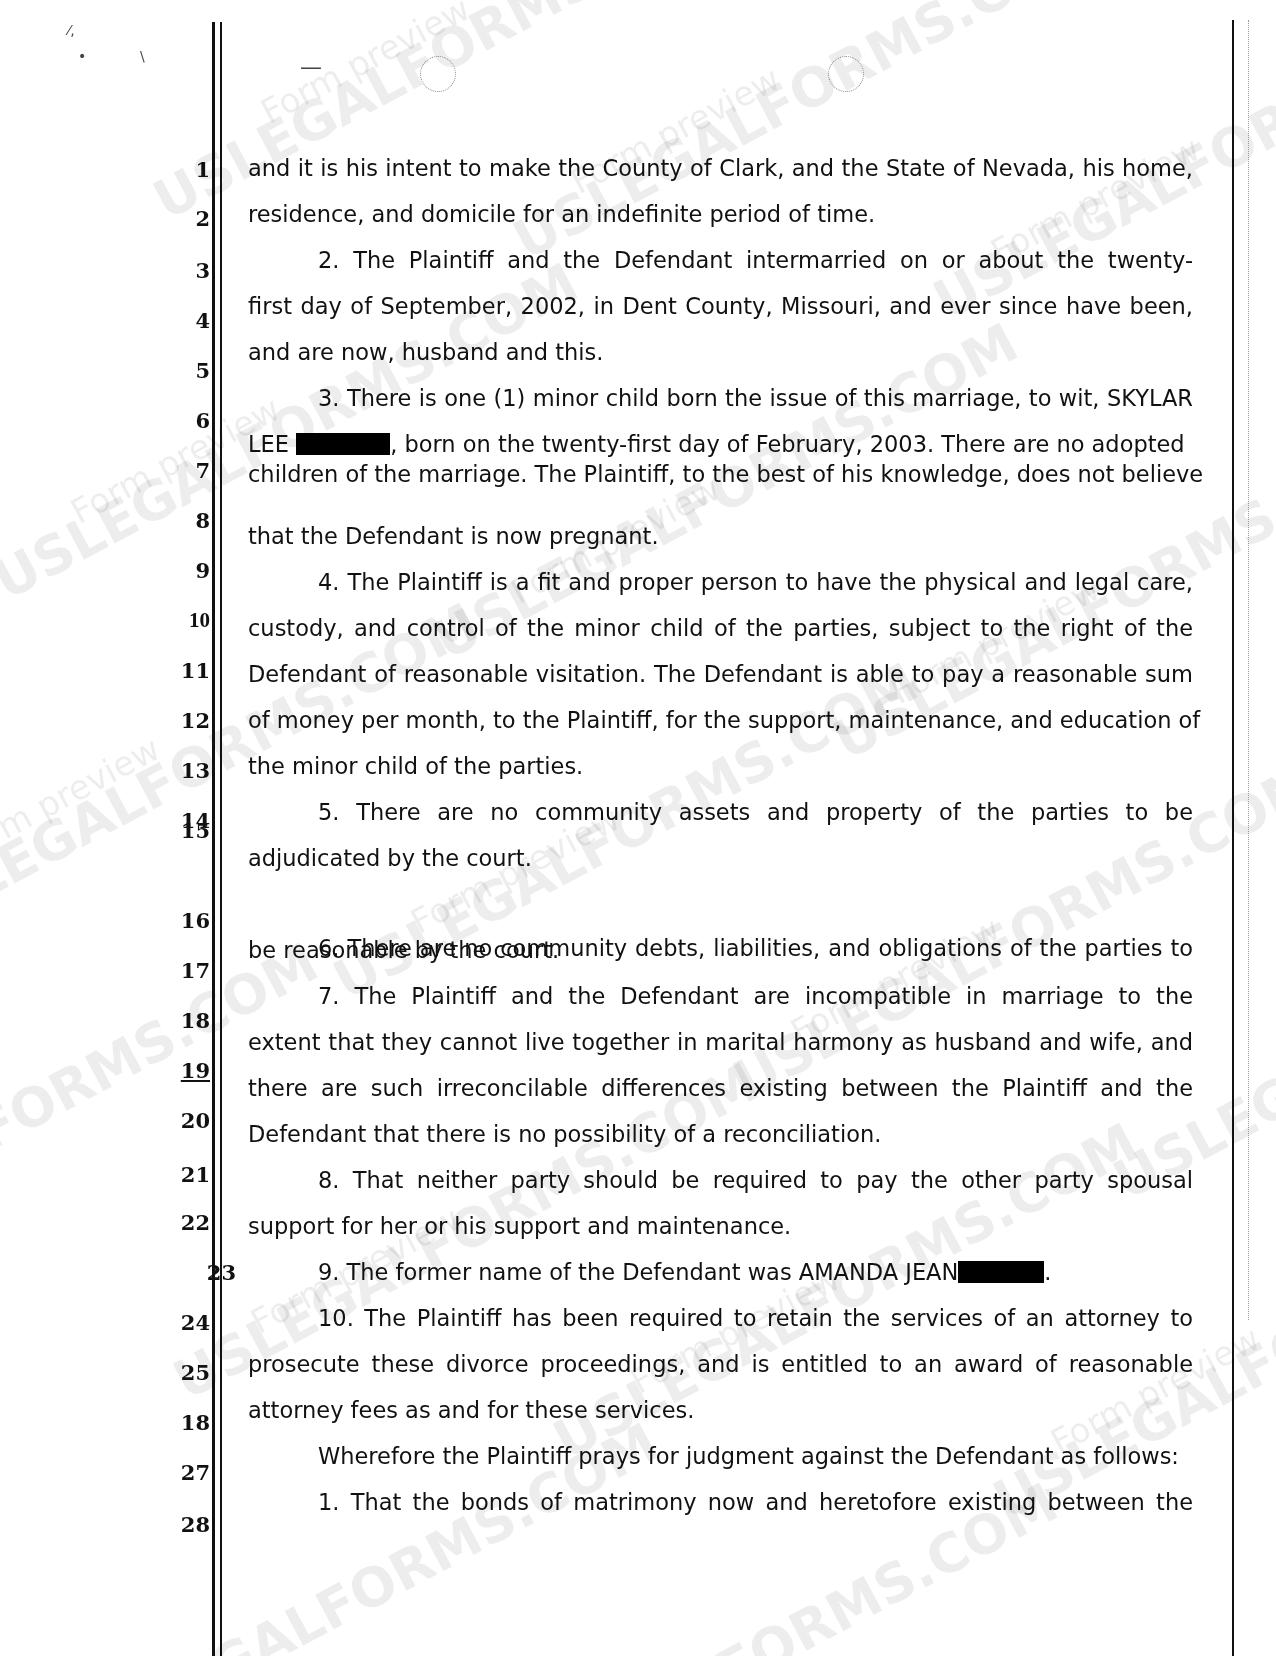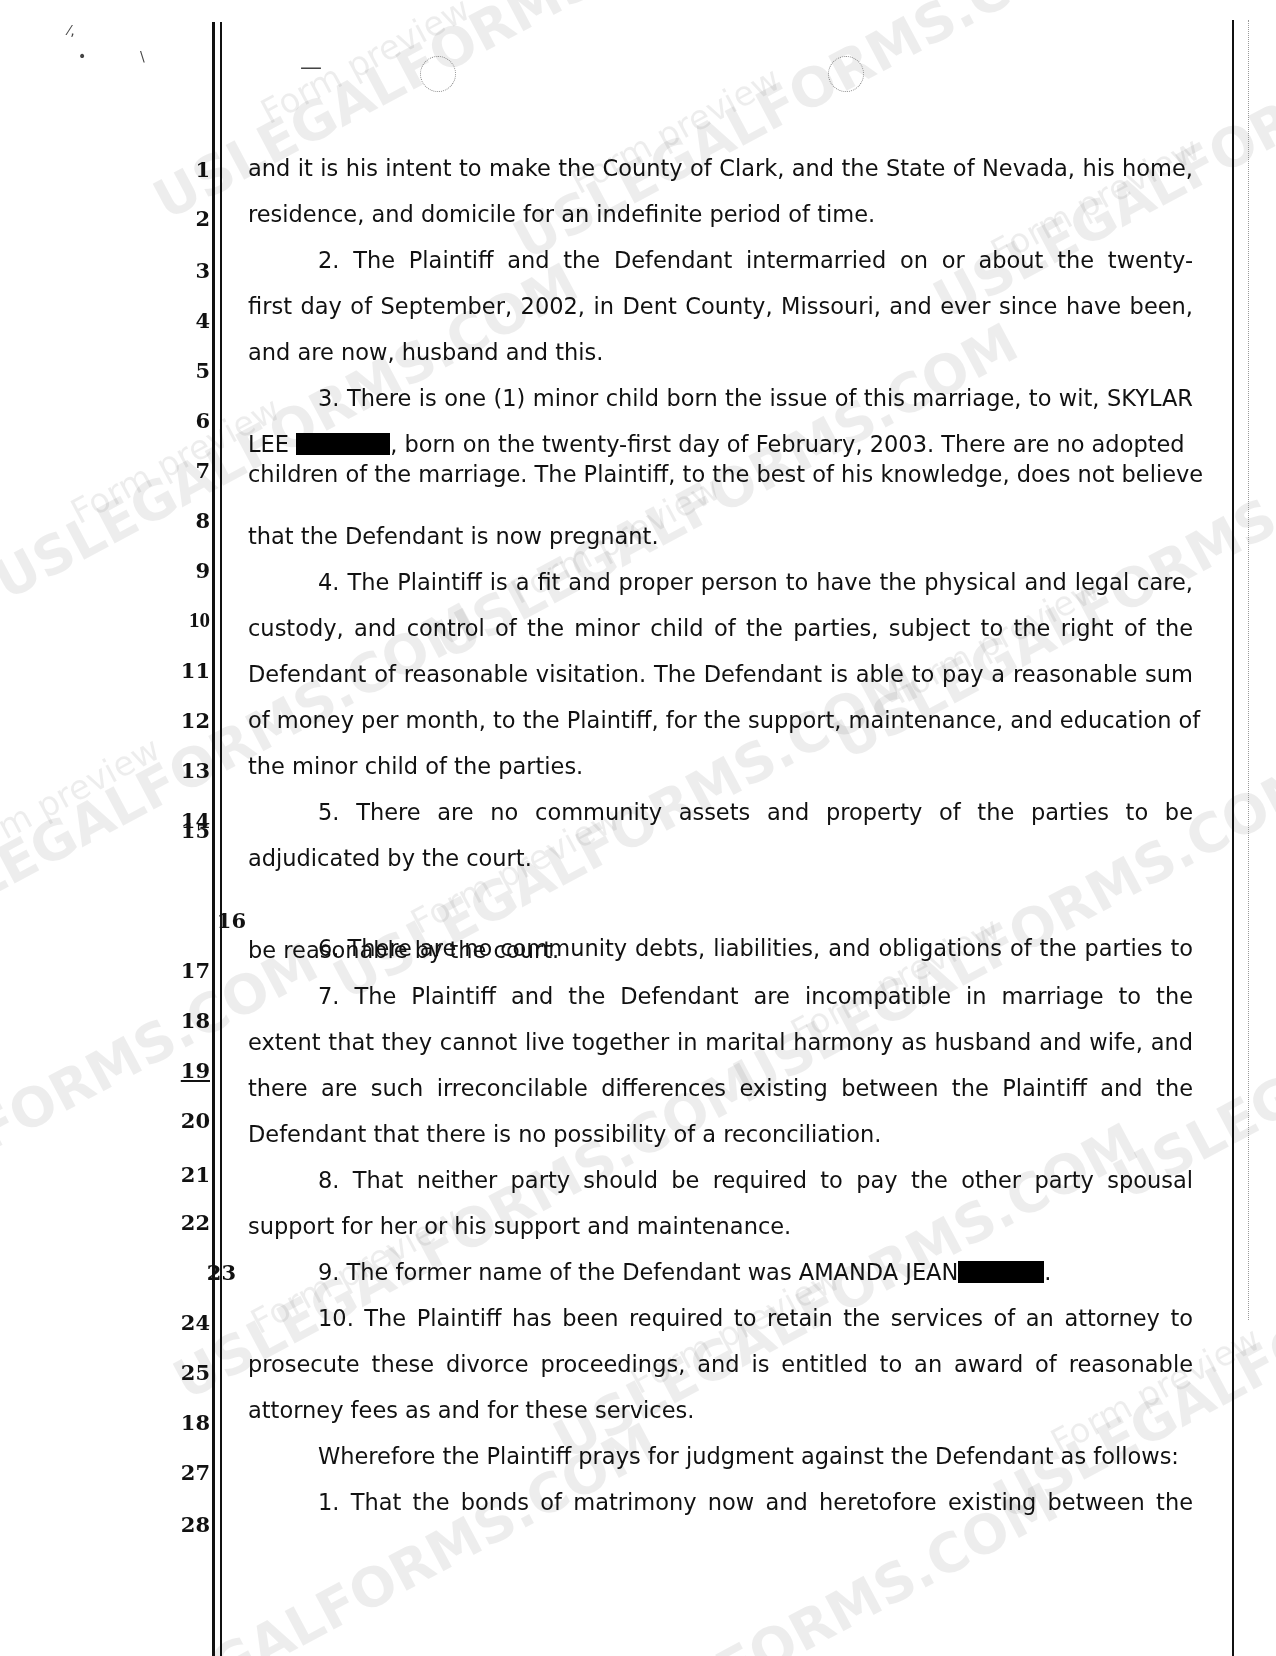--- a/index.html
+++ b/index.html
@@ -74,21 +74,21 @@
   <div class="line-no" style="top:408px;">6</div>
   <div class="line-no" style="top:458px;">7</div>
   <div class="line-no" style="top:508px;">8</div>
   <div class="line-no" style="top:558px;">9</div>
   <div class="line-no" style="top:608px;font-family:Liberation Serif, serif;">10</div>
   <div class="line-no" style="top:658px;">11</div>
   <div class="line-no" style="top:708px;">12</div>
   <div class="line-no" style="top:758px;">13</div>
   <div class="line-no" style="top:808px;">14</div>
   <div class="line-no" style="top:818px;">15</div>
-  <div class="line-no" style="top:908px;margin-left:36px;">16</div>
+  <div class="line-no" style="top:908px;">16</div>
   <div class="line-no" style="top:958px;">17</div>
   <div class="line-no" style="top:1008px;">18</div>
   <div class="line-no" style="top:1058px;text-decoration:underline;">19</div>
   <div class="line-no" style="top:1108px;">20</div>
   <div class="line-no" style="top:1162px;">21</div>
   <div class="line-no" style="top:1210px;">22</div>
   <div class="line-no" style="top:1260px;margin-left:26px;">23</div>
   <div class="line-no" style="top:1310px;">24</div>
   <div class="line-no" style="top:1360px;">25</div>
   <div class="line-no" style="top:1410px;">18</div>

